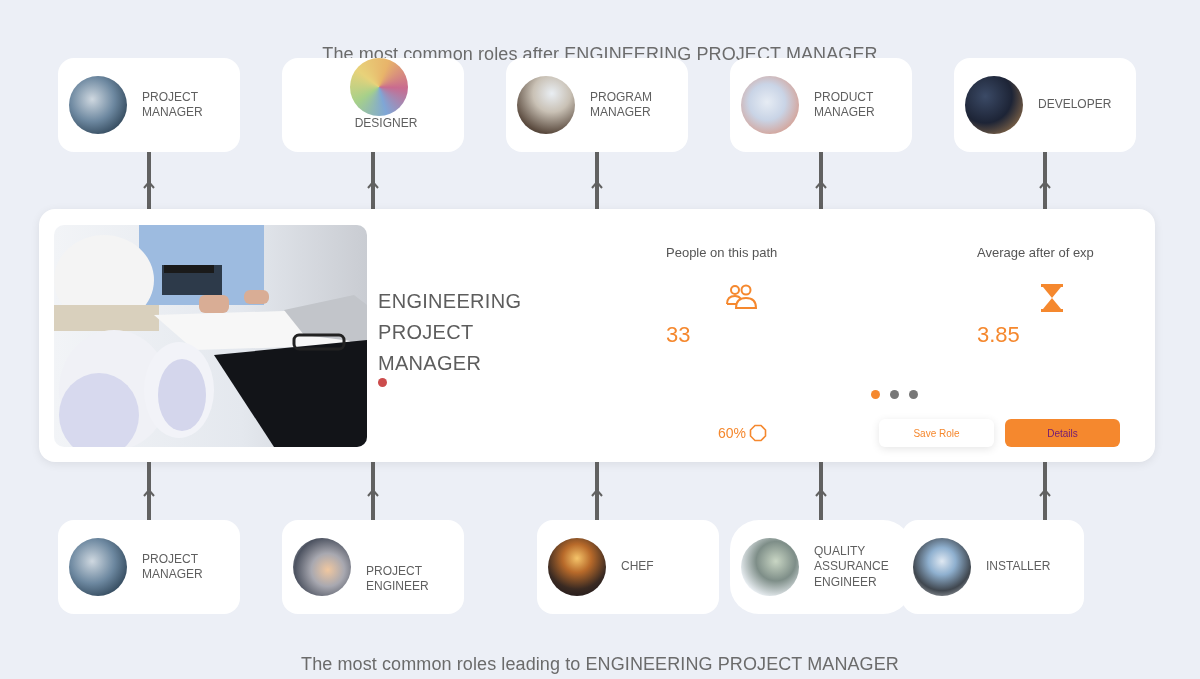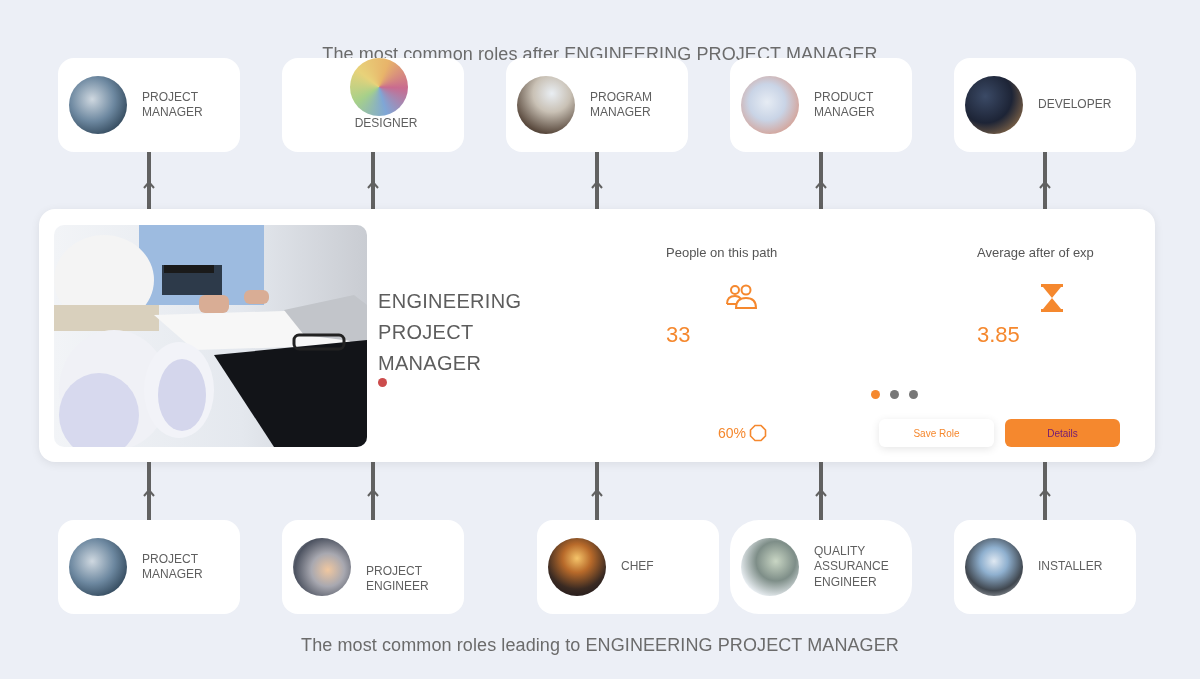--- a/index.html
+++ b/index.html
@@ -1,21 +1,21 @@
 <!DOCTYPE html>
 <html><head>
 <meta charset="utf-8">
 <style>
   * { box-sizing: border-box; margin: 0; padding: 0; }
   html, body { width: 1200px; height: 679px; overflow: hidden; }
   body { background: #eceff6; font-family: "Liberation Sans", sans-serif; color: #666; position: relative; }
 
   .caption { position: absolute; left: 0; width: 1200px; text-align: center; font-size: 18px; color: #6b6b6b; letter-spacing: 0.1px; }
   .caption.top { top: 20px; margin-top: 24px; }
-  .caption.bottom { top: 635px; }
+  .caption.bottom { top: 654px; }
 
   .role-card { position: absolute; width: 182px; height: 94px; background: #fff; border-radius: 16px; display: flex; align-items: center; padding-left: 11px; cursor: pointer; }
   .role-card .thumb { width: 58px; height: 58px; border-radius: 50%; flex: none; overflow: hidden; }
   .role-card .label { margin-left: 15px; font-size: 12px; line-height: 15.5px; color: #5f5f5f; text-transform: uppercase; }
 
   .connector { position: absolute; width: 4px; background: #616161; }
   .connector .arrow { position: absolute; left: -5px; width: 14px; height: 10px; }
 
   .main-card { position: absolute; left: 39px; top: 209px; width: 1116px; height: 253px; background: #fff; border-radius: 16px; box-shadow: 0 2px 10px rgba(0,0,0,0.08); }
   .hero { position: absolute; left: 15px; top: 16px; width: 313px; height: 222px; border-radius: 10px; overflow: hidden; }
@@ -197,18 +197,18 @@
   <div class="label" style="width:70px;margin-top:24px;">PROJECT ENGINEER</div>
 </div>
 <div class="role-card" style="left:525px; top:520px;margin-left:12px;">
   <div class="thumb" style="background: radial-gradient(circle at 50% 35%, #f5c46a 0%, #b86a2a 30%, #3a2a22 65%, #141018 100%);"></div>
   <div class="label">CHEF</div>
 </div>
 <div class="role-card" style="left:730px; top:520px;border-radius:29px;">
   <div class="thumb" style="background: radial-gradient(circle at 60% 40%, #c9d6c4 0%, #7e8e88 40%, #e9eef2 75%, #b7c2cc 100%);"></div>
   <div class="label" style="width:80px;">QUALITY ASSURANCE ENGINEER</div>
 </div>
-<div class="role-card" style="left:954px; top:520px;">
+<div class="role-card" style="left:902px; top:520px;">
   <div class="thumb" style="background: radial-gradient(circle at 50% 40%, #dfe8f2 0%, #8fb0cf 30%, #40474f 65%, #d6d9dd 100%);"></div>
   <div class="label">INSTALLER</div>
 </div>
 
 <div class="caption bottom">The most common roles leading to ENGINEERING PROJECT MANAGER</div>
 
 </body></html>

